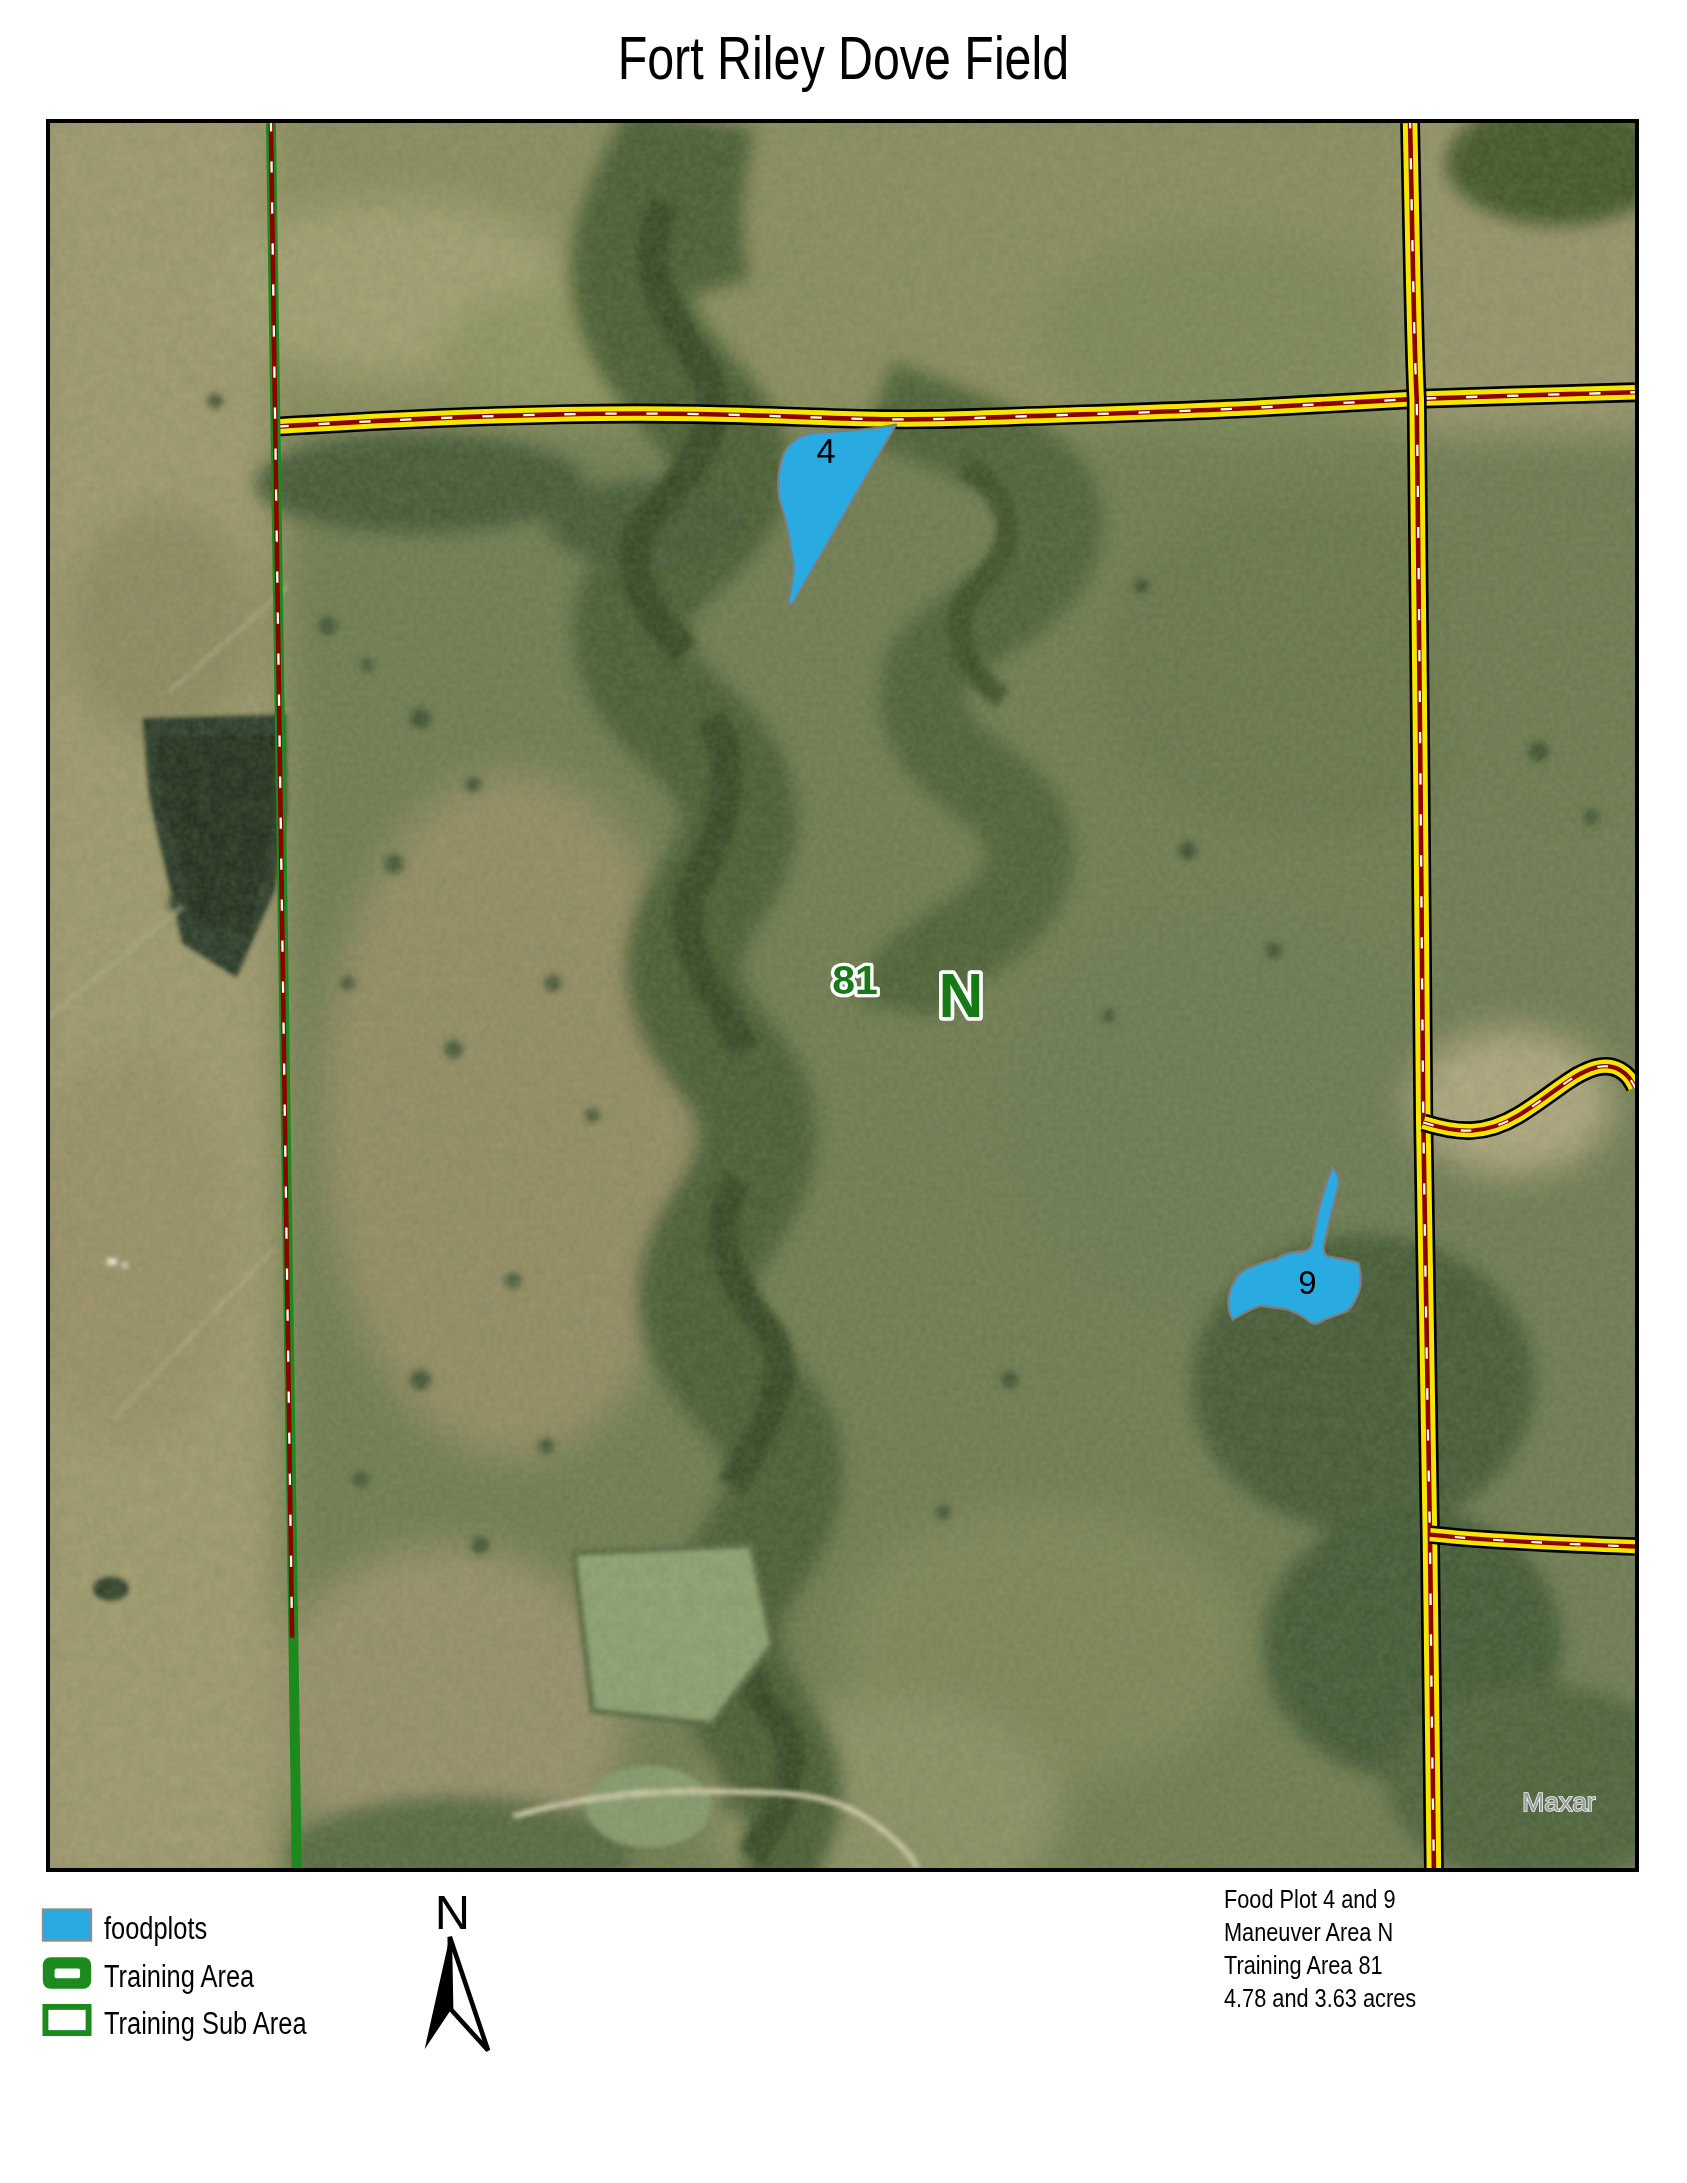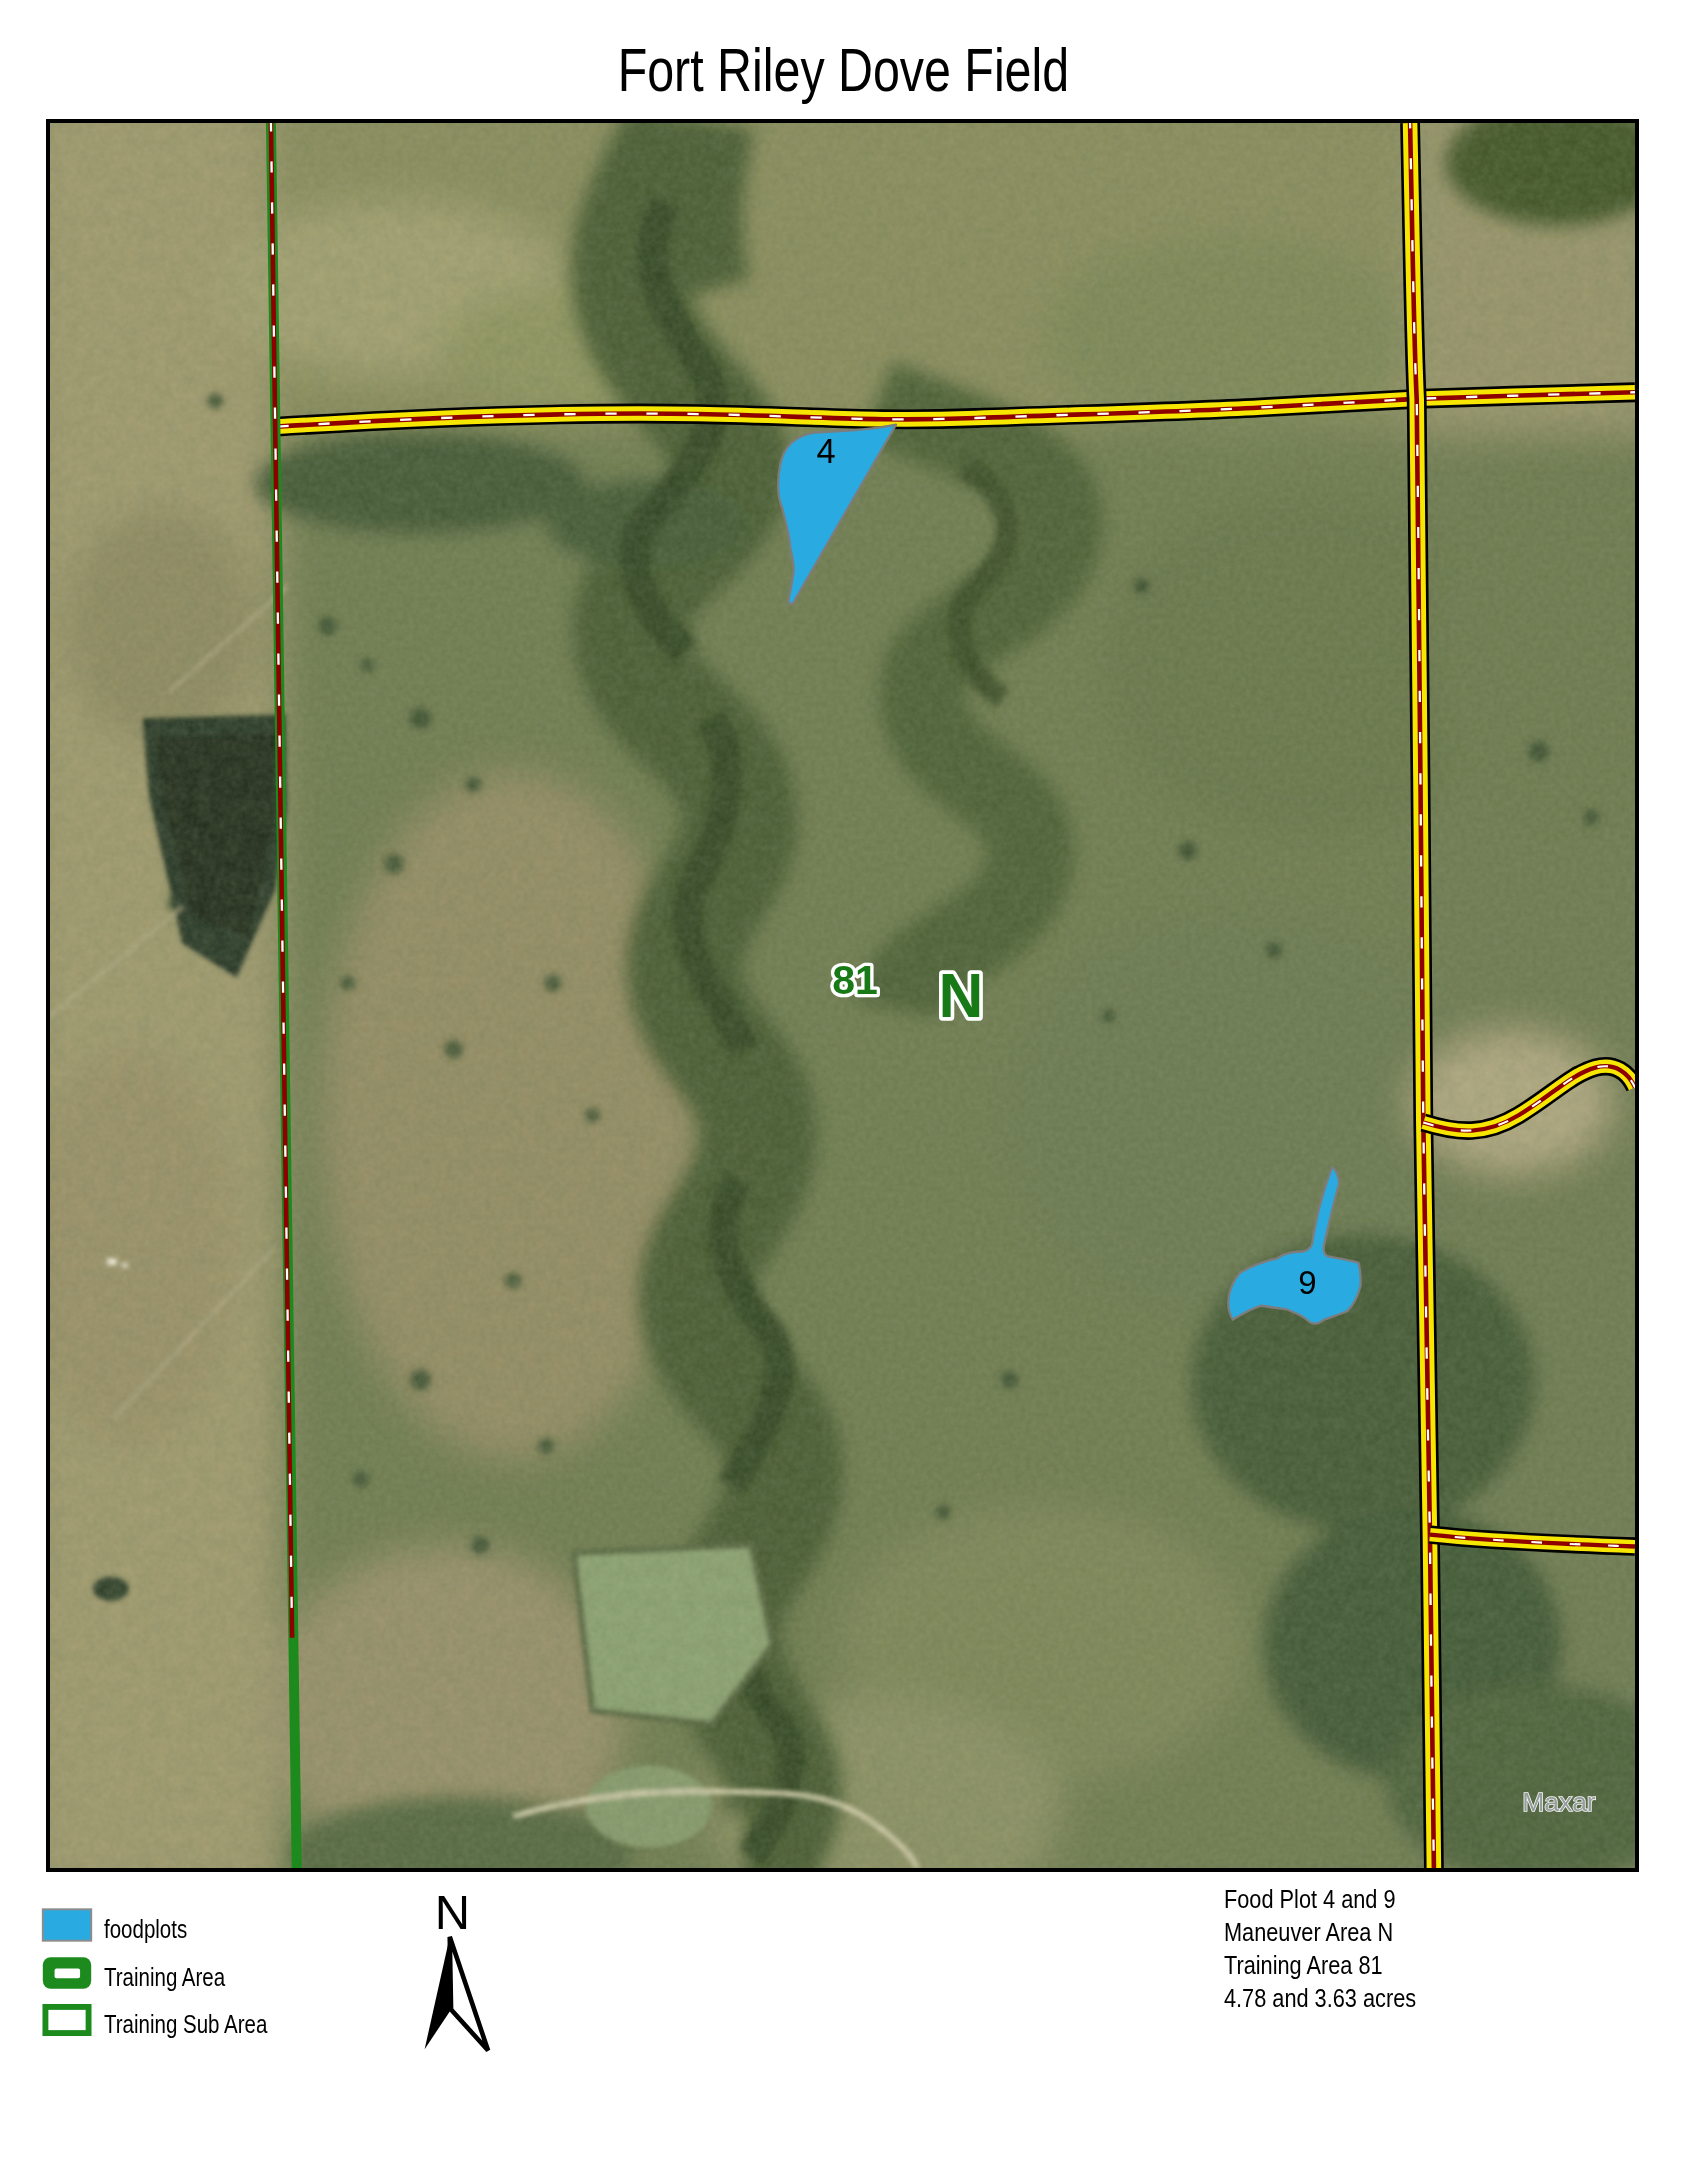--- a/index.html
+++ b/index.html
@@ -1,27 +1,27 @@
 <!DOCTYPE html>
 <html style="font-size:10.6px"><head>
 <meta charset="utf-8">
 <style>
   html,body{margin:0;padding:0;background:#ffffff;}
   .page{position:relative;width:1687px;height:2183px;background:#ffffff;overflow:hidden;
         font-family:"Liberation Sans",sans-serif;color:#000;}
   .cond{display:inline-block;transform:scaleX(0.78);transform-origin:center;white-space:nowrap;}
   .condL{display:inline-block;transform:scaleX(0.82);transform-origin:left center;white-space:nowrap;}
-  .map-title{position:absolute;top:34px;left:0;width:100%;text-align:center;
+  .map-title{position:absolute;top:22px;left:0;width:100%;text-align:center;
              font-size:62px;font-weight:400;letter-spacing:0;}
   .map-frame{position:absolute;left:46px;top:119px;width:1593px;height:1753px;
              border:4px solid #000;box-sizing:border-box;background:#6e7a4e;}
   .map-frame svg{display:block;width:100%;height:100%;}
   .legend{position:absolute;left:41px;top:1908px;}
   .legend-row{position:absolute;left:0;height:34px;display:flex;align-items:center;}
-  .legend-label{font-size:25px;margin-left:10.6px;margin-top:8px;}
+  .legend-label{font-size:31px;margin-left:10.6px;margin-top:8px;}
   .annot{position:absolute;left:1224px;top:1883px;font-size:26.5px;line-height:33px;}
   .north{position:absolute;left:396px;top:1884px;}
   text{font-family:"Liberation Sans",sans-serif;}
 </style>
 </head>
 <body>
 
 <div class="page">
 
   <div class="map-title">

